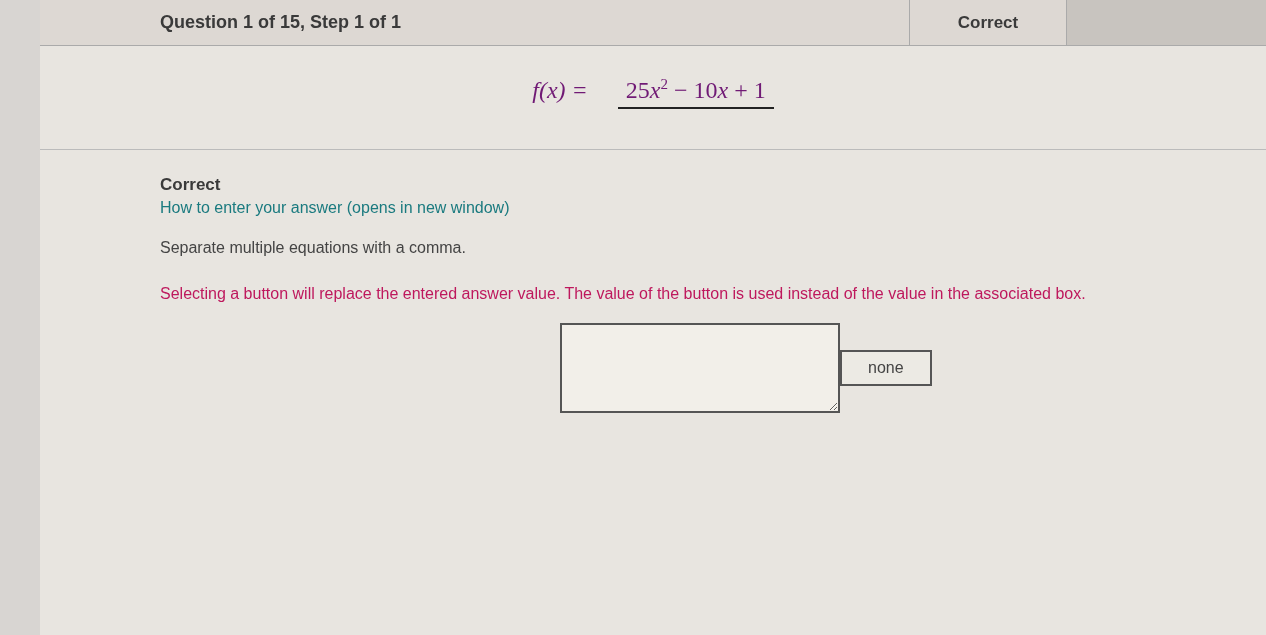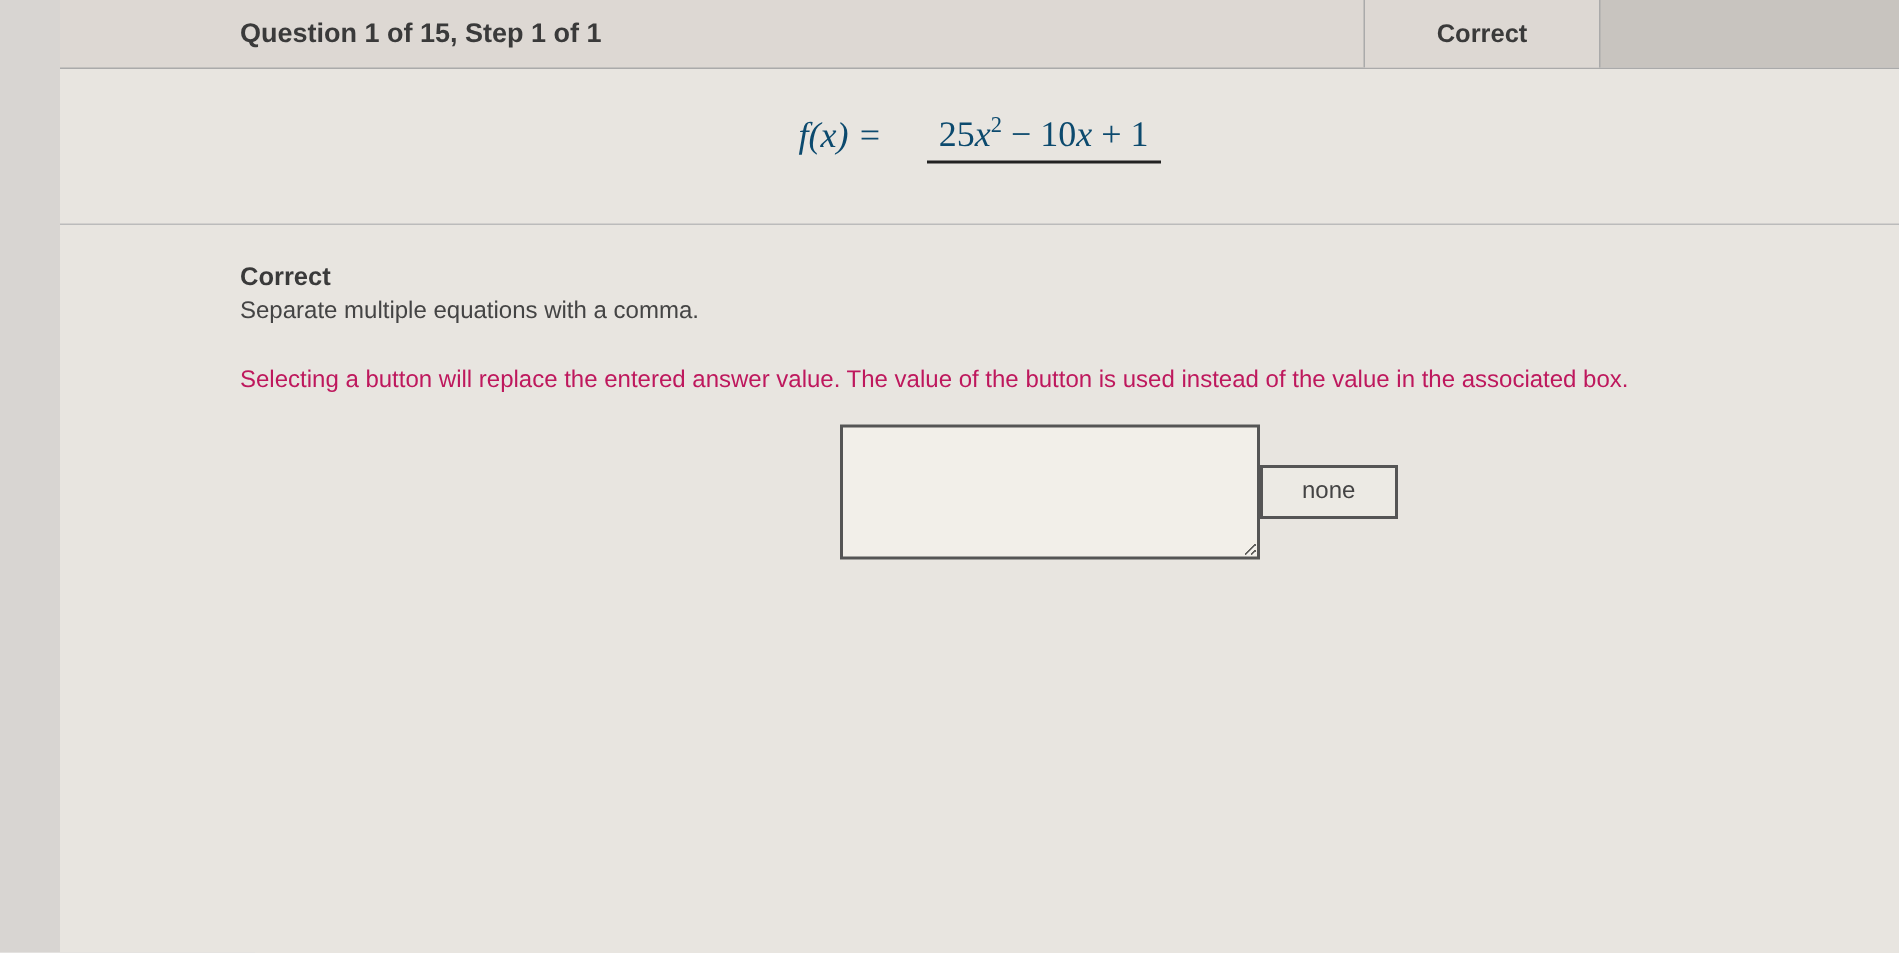--- a/index.html
+++ b/index.html
@@ -60,21 +60,21 @@
     }
     .question-text {
       font-size: 17px;
       color: #444;
       margin-bottom: 30px;
     }
     .equation {
       text-align: center;
       font-family: 'Times New Roman', Times, serif;
       font-size: 24px;
-      color: #0c4a6e;
+      color: #701a75;
       padding-right: 100px;
     }
     .equation .fx {
       font-style: italic;
     }
     .fraction {
       display: inline-block;
       vertical-align: middle;
       text-align: right;
       margin-left: 24px;
@@ -157,20 +157,21 @@
       <div class="equation">
         <span class="fx"><i>f</i>(<i>x</i>) =</span>
         <span class="fraction">
           <span class="num">25<i>x</i><span class="sup">2</span> − 10<i>x</i> + 1</span>
         </span>
       </div>
     </div>
 
     <div class="answer-section">
       <div class="answer-title">Correct</div>
+      <a class="help-link">How to enter your answer (opens in new window)</a>
       <div class="instruction">Separate multiple equations with a comma.</div>
       <div class="hint-text">Selecting a button will replace the entered answer value. The value of the button is used instead of the value in the associated box.</div>
       <div class="answer-input-row">
         <textarea class="answer-input" value="" style=""></textarea>
         <button class="none-button">none</button>
       </div>
     </div>
 
   </div>
 </div>

